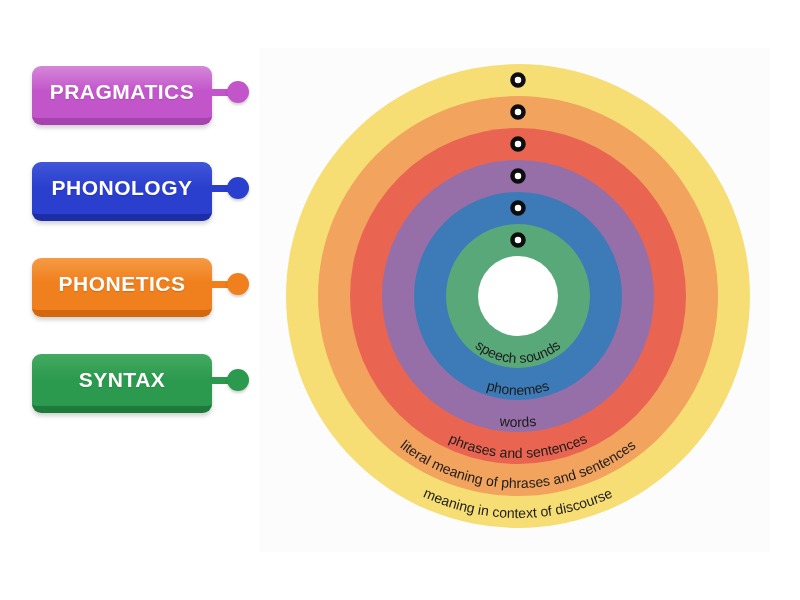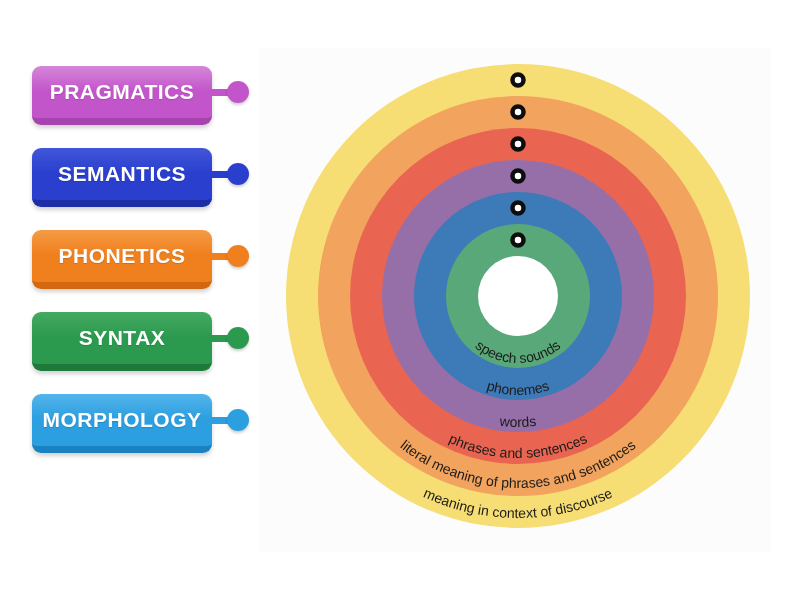--- a/index.html
+++ b/index.html
@@ -7,21 +7,21 @@
     width: 800px; height: 600px;
     background: #ffffff;
     font-family: "Liberation Sans", sans-serif;
     overflow: hidden;
   }
   .stage { position: relative; width: 800px; height: 600px; }
 
   
   .labels-column {
     position: absolute; left: 32px; top: 66px;
-    display: flex; flex-direction: column; gap: 23px;
+    display: flex; flex-direction: column; gap: 37px;
   }
   .tag {
     position: relative;
     width: 180px; height: 52px;
     border-radius: 9px;
     background: linear-gradient(180deg, var(--top) 0%, var(--main) 48%, var(--main) 100%);
     border-bottom: 7px solid var(--ridge);
     box-shadow: 0 3px 4px rgba(0,0,0,0.18);
     display: flex; align-items: center; justify-content: center;
     cursor: grab;
@@ -66,43 +66,38 @@
 
   <div class="labels-column">
 
     <div class="tag" style="--top: #d587d9; --main: #c355cb; --ridge: #a743af;">
       <span class="tag-text">PRAGMATICS</span>
       <span class="stub"></span>
       <span class="knob"></span>
     </div>
 
     <div class="tag" style="--top: #4156d8; --main: #2a3fce; --ridge: #1c2da6;">
-      <span class="tag-text">SEMANTICS</span>
+      <span class="tag-text">PHONOLOGY</span>
       <span class="stub"></span>
       <span class="knob"></span>
     </div>
 
     <div class="tag" style="--top: #f59b45; --main: #f07f1d; --ridge: #d3680e;">
       <span class="tag-text">PHONETICS</span>
       <span class="stub"></span>
       <span class="knob"></span>
     </div>
 
     <div class="tag" style="--top: #43aa61; --main: #2c9a4e; --ridge: #1e7a3a;">
       <span class="tag-text">SYNTAX</span>
       <span class="stub"></span>
       <span class="knob"></span>
     </div>
 
 
-    <div class="tag" style="--top: #54b4ea; --main: #2b9fe0; --ridge: #1a82c0;">
-      <span class="tag-text">MORPHOLOGY</span>
-      <span class="stub"></span>
-      <span class="knob"></span>
-    </div>
 
   </div>
 
   <div class="diagram-panel">
     <svg width="511" height="504" viewBox="0 0 511 504">
 
       <circle cx="259" cy="248" r="232" fill="#f6de74"></circle>
       <circle cx="259" cy="248" r="200" fill="#f2a35e"></circle>
       <circle cx="259" cy="248" r="168" fill="#e96551"></circle>
       <circle cx="259" cy="248" r="136" fill="#966fa9"></circle>

